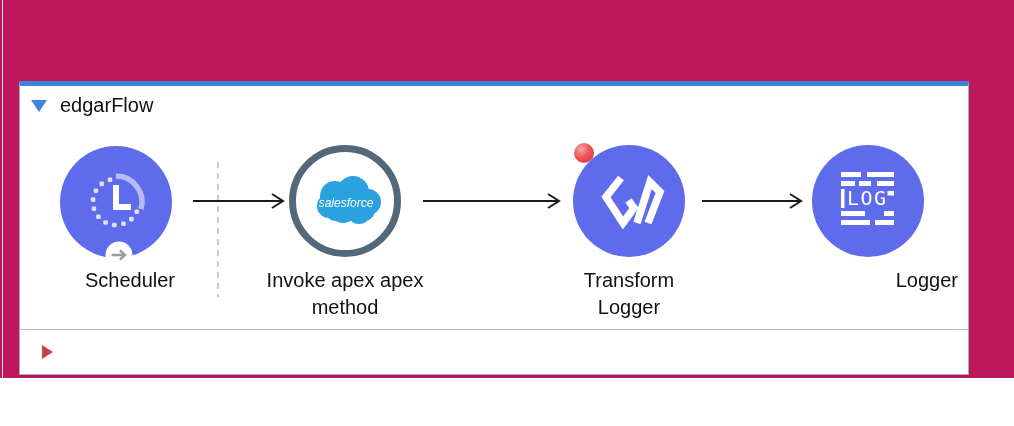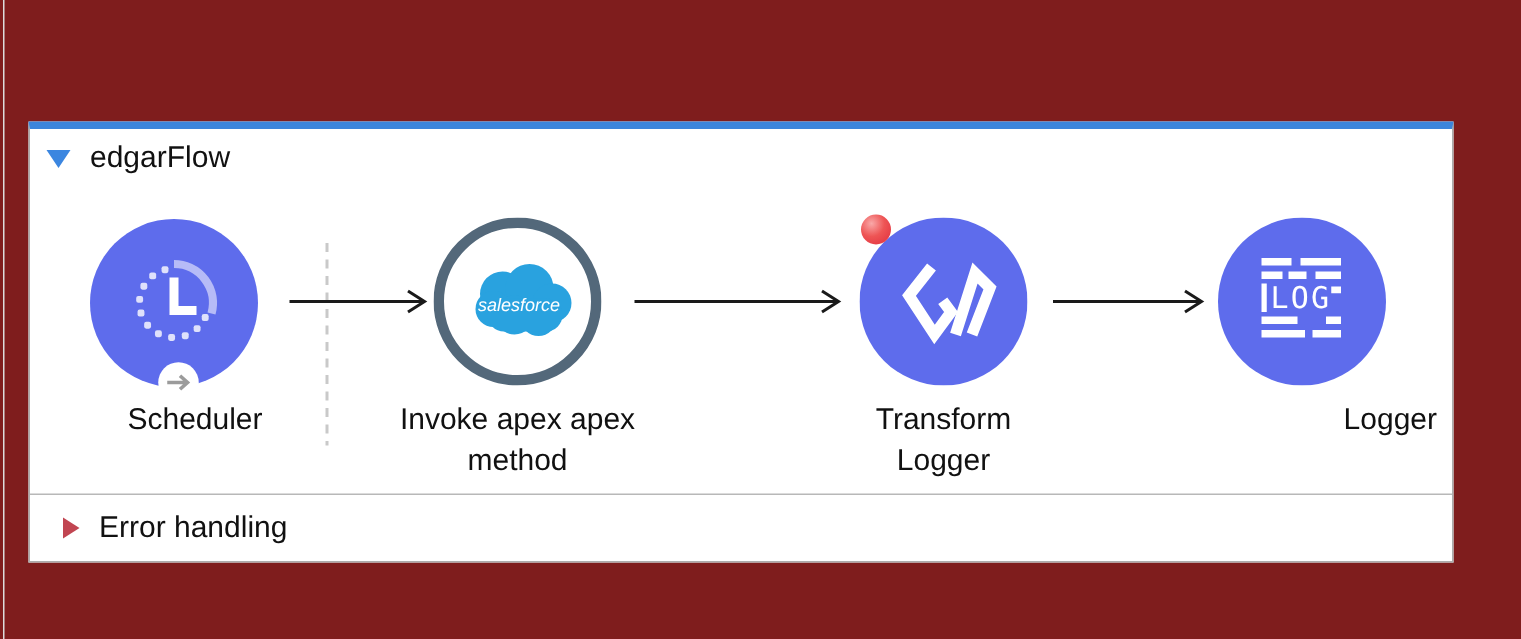--- a/index.html
+++ b/index.html
@@ -1,17 +1,17 @@
 <!DOCTYPE html>
 <html><head>
 <meta charset="utf-8">
 <style>
   html,body{margin:0;padding:0;background:#fff;}
   .canvas{
-    position:relative;width:1014px;height:426px;background:#7f1d1d;
+    position:relative;width:1014px;height:378px;background:#be185d;
     font-family:"Liberation Sans",sans-serif;color:#111;overflow:hidden;
   }
   .left-edge-line{position:absolute;left:2px;top:0;bottom:0;width:1px;background:#dcdcdc;}
   .flow-container{
     position:absolute;left:19px;top:81px;width:950px;height:294px;
     box-sizing:border-box;background:#fff;
     border:1px solid #adadad;border-top:5px solid #3c85dc;
   }
   .flow-header{
     position:absolute;left:11px;top:8px;display:flex;align-items:center;gap:13px;
@@ -135,17 +135,16 @@
         <rect x="72" y="66" width="10" height="5"></rect>
         <rect x="29" y="75" width="29" height="5"></rect>
         <rect x="63" y="75" width="19" height="5"></rect>
       </g>
       <text x="35" y="60" font-size="20" fill="#ffffff" letter-spacing="1.5" font-family="DejaVu Sans Mono, monospace">LOG</text>
     </svg>
     <div class="node-label" style="left:758px;width:180px;text-align:right;">Logger</div>
 
     <div class="error-section">
       <div class="tri-right"></div>
-      <div class="error-label">Error handling</div>
     </div>
 
   </div>
 </div>
 
 </body></html>

